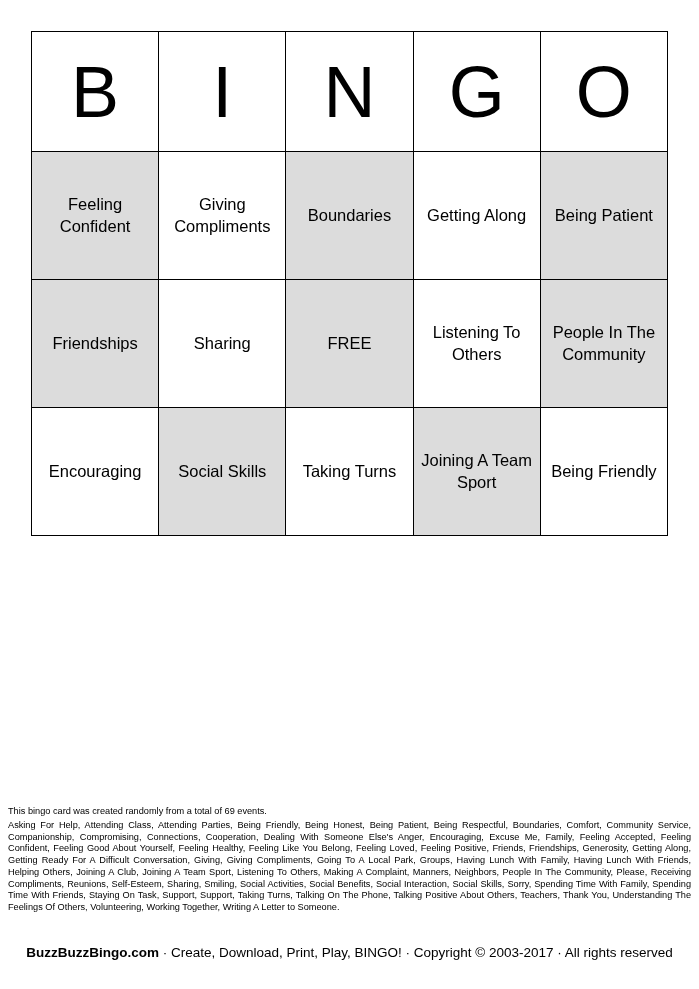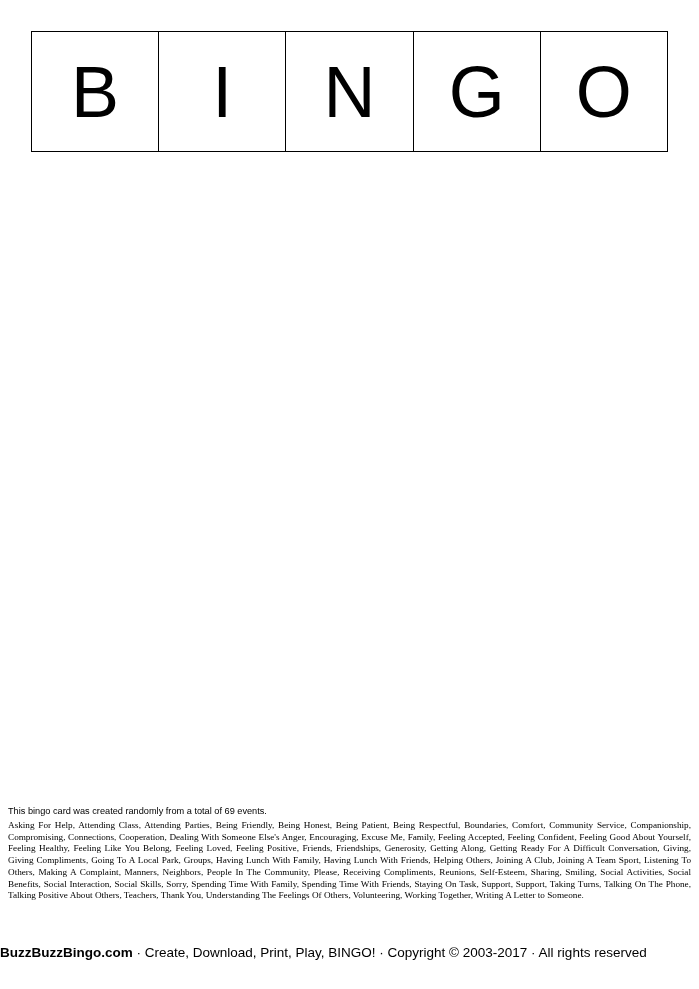--- a/index.html
+++ b/index.html
@@ -66,29 +66,28 @@
     line-height: 1.28;
     color: #000000;
     text-align: left;
   }
   .notes .lead {
     margin: 0 0 2px 0;
   }
   .notes .events {
     margin: 0;
     text-align: justify;
-    font-family: Liberation Serif, serif;
   }
   
   .footer {
     position: absolute;
     left: 0;
     top: 945px;
     width: 699px;
-    text-align: left;
+    text-align: center;
     font-size: 13.5px;
   }
   .footer .brand {
     font-weight: bold;
   }
 </style>
 </head>
 <body>
 
 <div class="page">
@@ -96,23 +95,44 @@
   <table class="card">
     <tbody>
       <tr class="header-row">
         <td>B</td>
         <td>I</td>
         <td>N</td>
         <td>G</td>
         <td>O</td>
       </tr>
 
+      <tr>
+        <td class="cell shaded">Feeling Confident</td>
+        <td class="cell plain">Giving Compliments</td>
+        <td class="cell shaded">Boundaries</td>
+        <td class="cell plain">Getting Along</td>
+        <td class="cell shaded">Being Patient</td>
+      </tr>
 
 
+      <tr>
+        <td class="cell shaded">Friendships</td>
+        <td class="cell plain">Sharing</td>
+        <td class="cell shaded">FREE</td>
+        <td class="cell plain">Listening To Others</td>
+        <td class="cell shaded">People In The Community</td>
+      </tr>
 
+      <tr>
+        <td class="cell plain">Encouraging</td>
+        <td class="cell shaded">Social Skills</td>
+        <td class="cell plain">Taking Turns</td>
+        <td class="cell shaded">Joining A Team Sport</td>
+        <td class="cell plain">Being Friendly</td>
+      </tr>
 
     </tbody>
   </table>
 
   <div class="notes">
     <p class="lead">This bingo card was created randomly from a total of 69 events.</p>
     <p class="events">Asking For Help, Attending Class, Attending Parties, Being Friendly, Being Honest, Being Patient, Being Respectful, Boundaries, Comfort, Community Service, Companionship, Compromising, Connections, Cooperation, Dealing With Someone Else's Anger, Encouraging, Excuse Me, Family, Feeling Accepted, Feeling Confident, Feeling Good About Yourself, Feeling Healthy, Feeling Like You Belong, Feeling Loved, Feeling Positive, Friends, Friendships, Generosity, Getting Along, Getting Ready For A Difficult Conversation, Giving, Giving Compliments, Going To A Local Park, Groups, Having Lunch With Family, Having Lunch With Friends, Helping Others, Joining A Club, Joining A Team Sport, Listening To Others, Making A Complaint, Manners, Neighbors, People In The Community, Please, Receiving Compliments, Reunions, Self-Esteem, Sharing, Smiling, Social Activities, Social Benefits, Social Interaction, Social Skills, Sorry, Spending Time With Family, Spending Time With Friends, Staying On Task, Support, Support, Taking Turns, Talking On The Phone, Talking Positive About Others, Teachers, Thank You, Understanding The Feelings Of Others, Volunteering, Working Together, Writing A Letter to Someone.</p>
   </div>
 
   <div class="footer">

